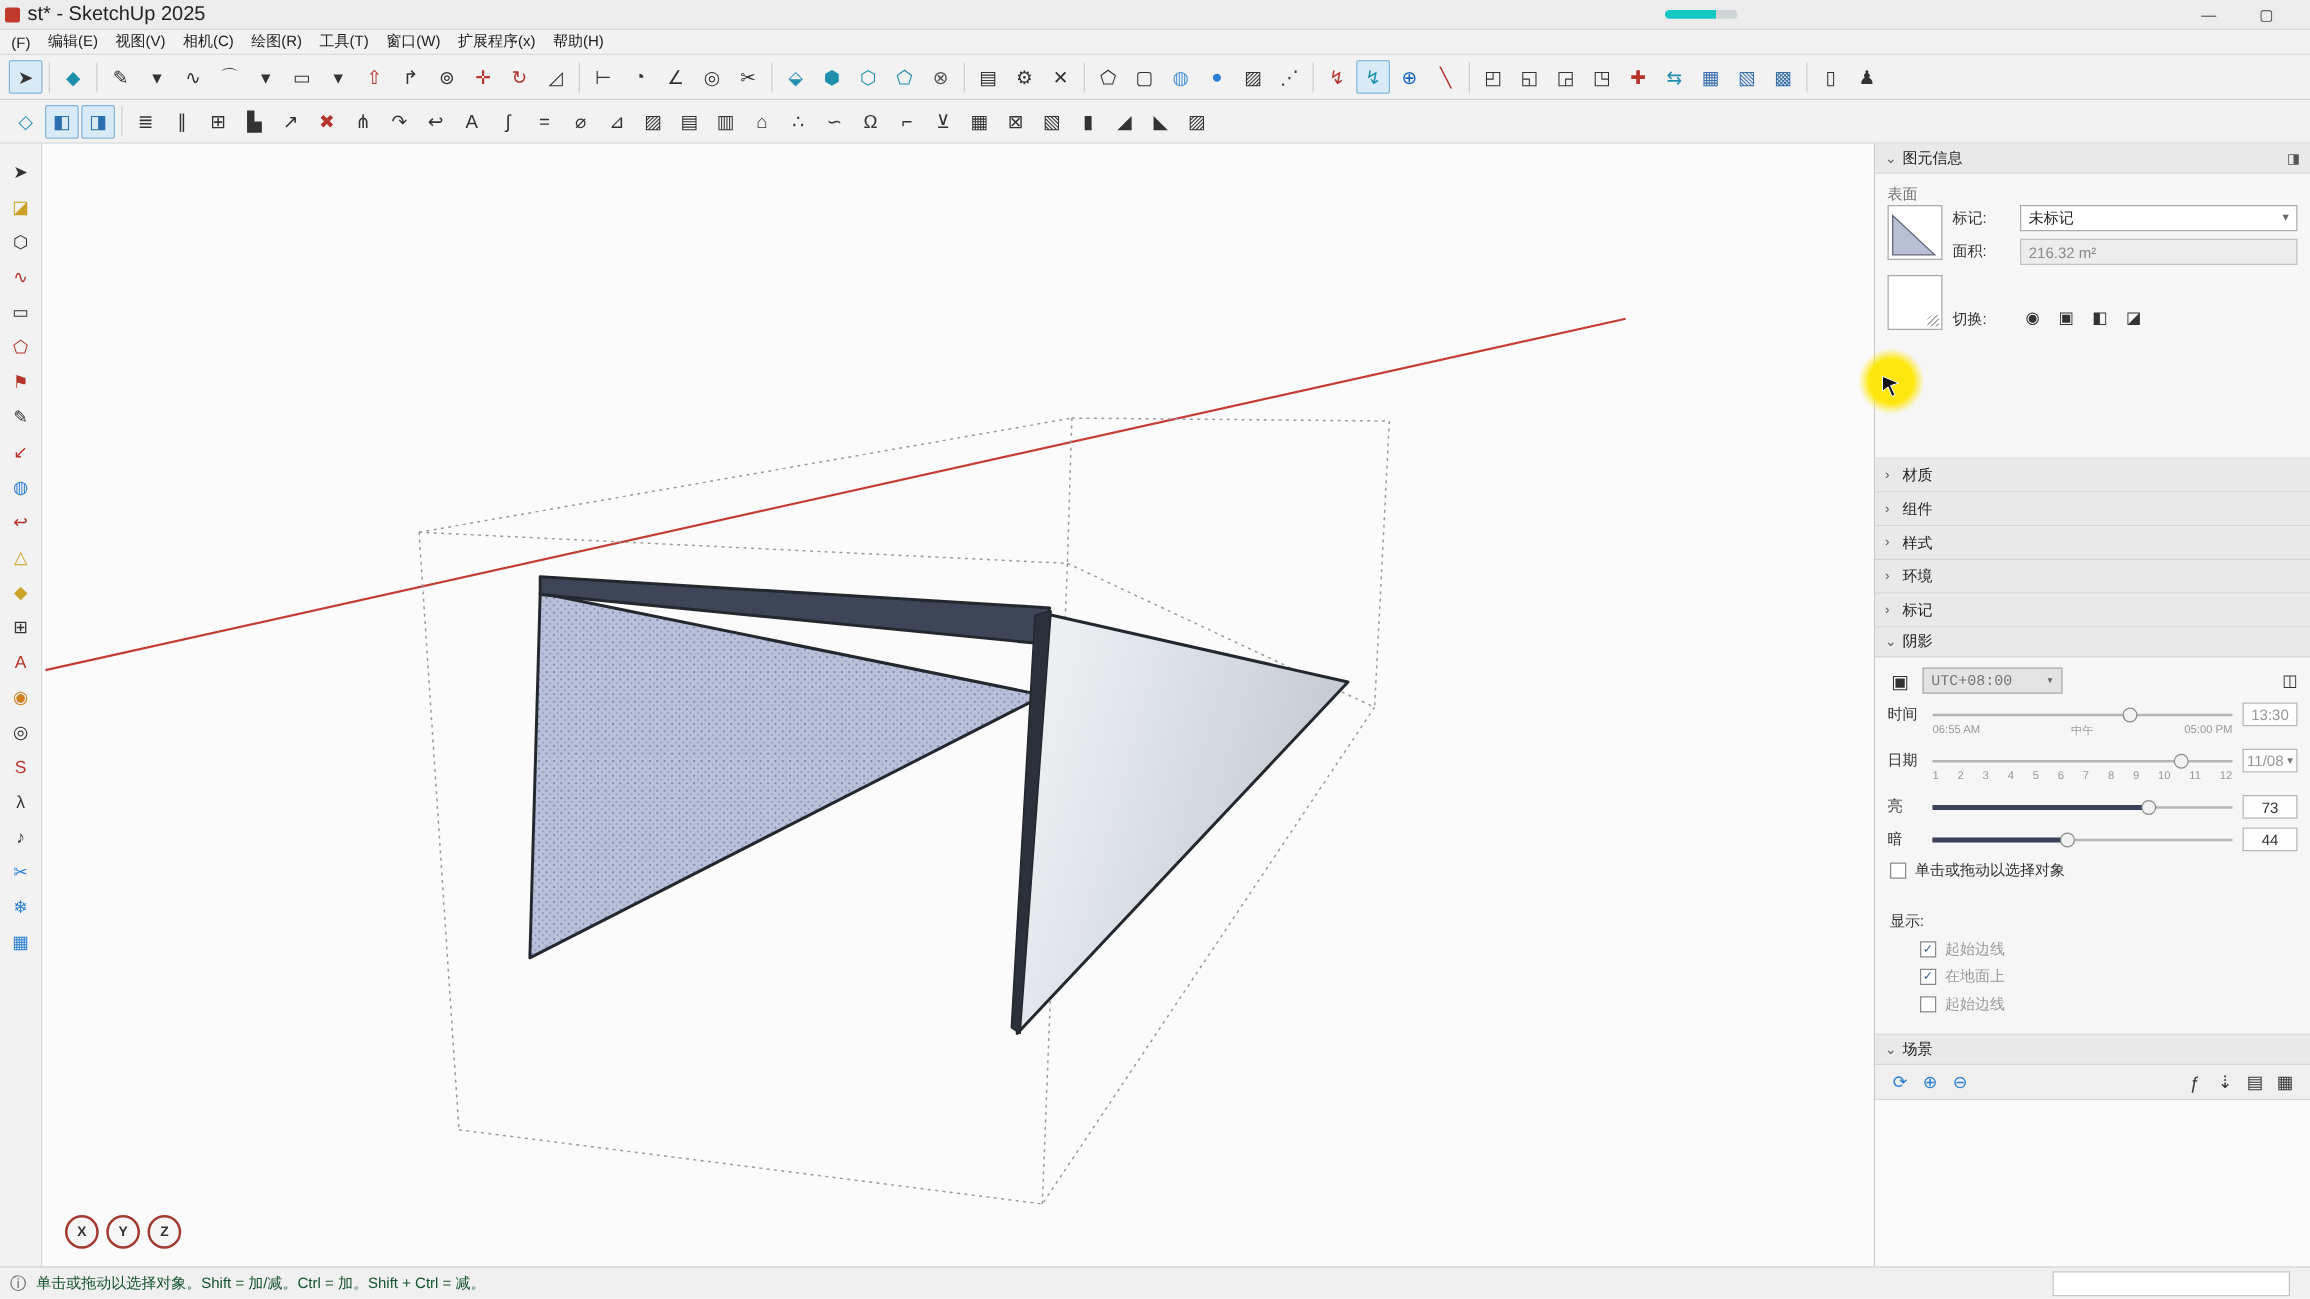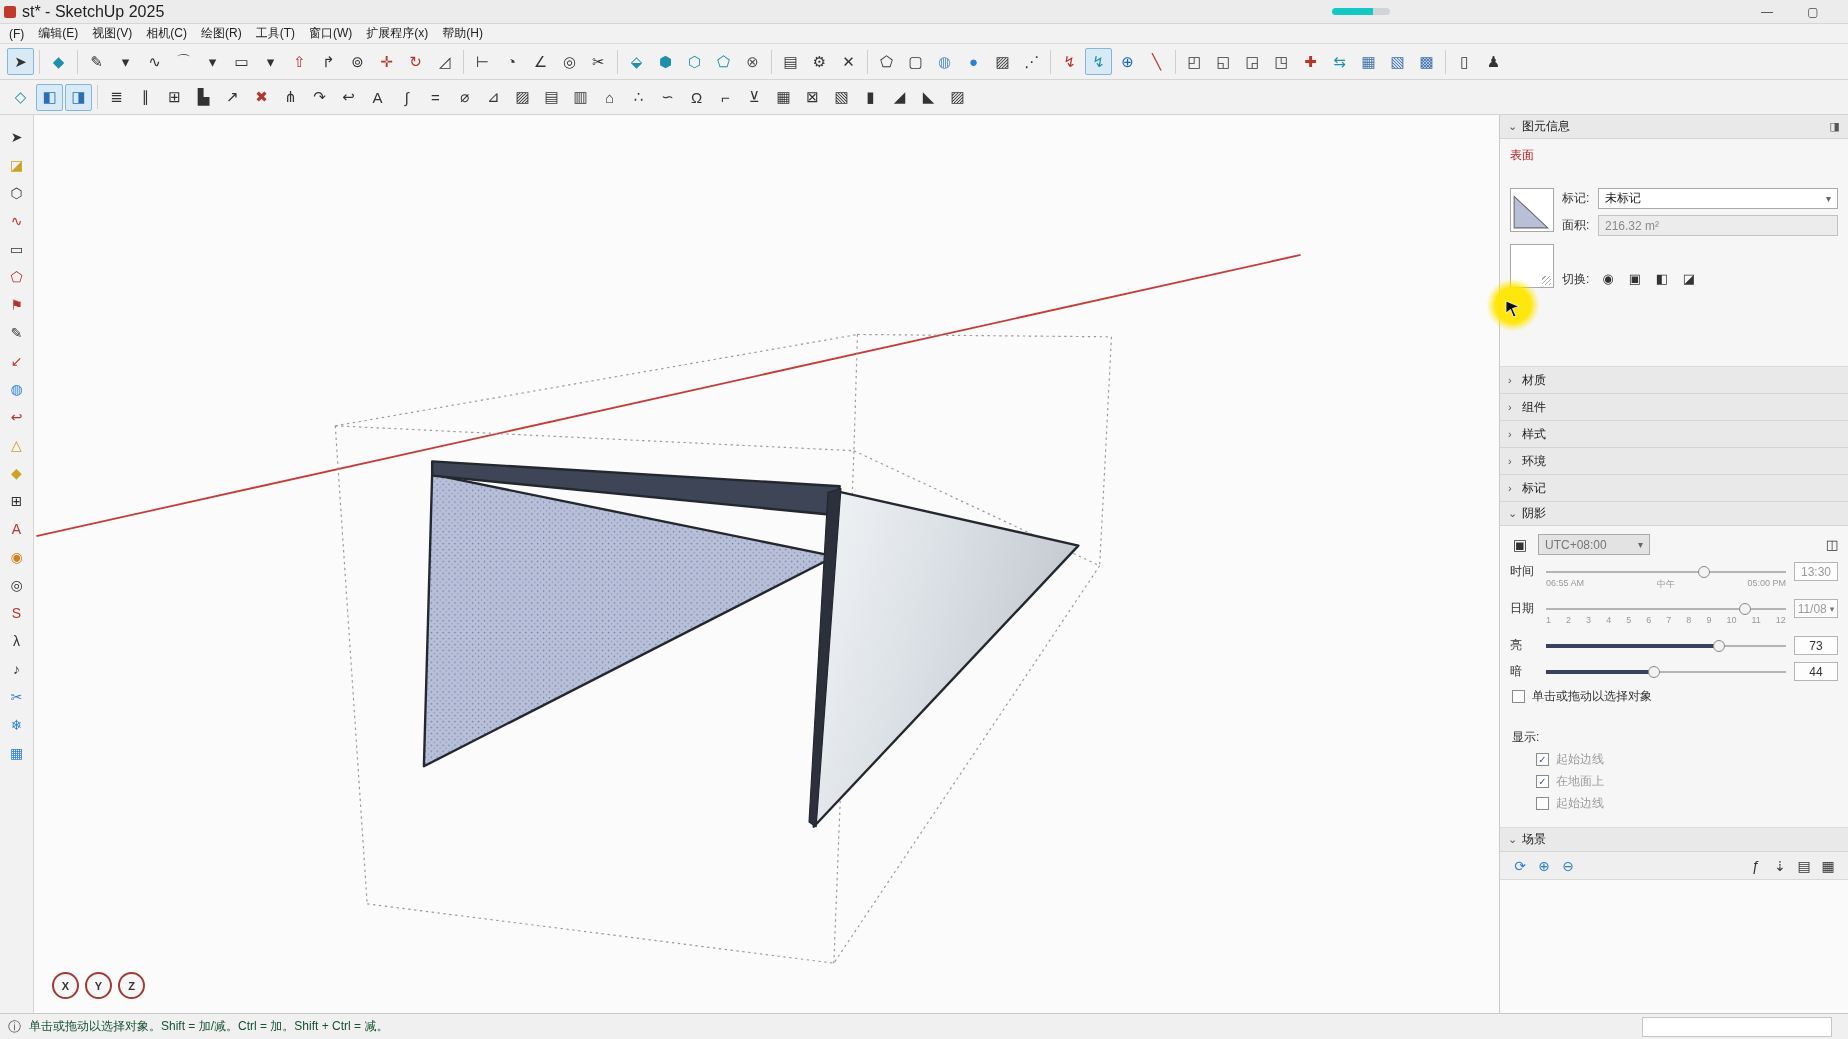--- a/index.html
+++ b/index.html
@@ -37,30 +37,30 @@
     background:radial-gradient(circle,rgba(255,230,0,0.95) 0 46%,rgba(255,230,0,0.35) 60%,rgba(255,230,0,0) 70%);border-radius:50%;}
   #cursorGlow svg{position:absolute;left:18px;top:22px;}
   
   #panel{width:349px;background:#f1f1f1;border-left:1px solid #c9c9c9;display:flex;flex-direction:column;font-size:12px;}
   .panel-title{height:26px;line-height:26px;padding-left:10px;background:#eaeaea;border-bottom:1px solid #d5d5d5;color:#222;}
   .sec-head{height:24px;display:flex;align-items:center;background:#e9e9e9;border-bottom:1px solid #d5d5d5;padding:0 8px;color:#222;cursor:default;}
   .sec-head .chev{width:14px;color:#555;font-size:11px;}
   .sec-head .opt{margin-left:auto;color:#555;font-size:11px;}
   .collapsed-row{height:27px;}
   .ei-body{height:228px;background:#f6f6f6;border-bottom:1px solid #dcdcdc;padding:8px 10px;}
-  .ei-surface{margin-bottom:24px;color:#b91c1c;}
+  .ei-surface{margin-bottom:0;color:#737373;}
   .ei-grid{display:grid;grid-template-columns:52px 1fr;row-gap:8px;}
   .thumb{width:44px;height:44px;background:#fff;border:1px solid #a8a8a8;position:relative;}
   .thumb .corner{position:absolute;right:2px;bottom:2px;width:9px;height:9px;background:repeating-linear-gradient(135deg,transparent 0 2px,#a8a8a8 2px 3px);}
   .ei-rows{display:flex;flex-direction:column;gap:6px;}
-  .frow{display:flex;align-items:center;gap:0;}
+  .frow{display:flex;align-items:center;gap:18px;}
   .flabel{width:36px;color:#333;}
   .select{flex:1;height:21px;background:#fff;border:1px solid #ababab;display:flex;align-items:center;padding:0 6px;color:#222;}
   .select .caret{margin-left:auto;color:#666;font-size:10px;}
-  .select.gray{background:#e3e3e3;color:#777;flex:0 0 112px;}
+  .select.gray{background:#e3e3e3;color:#777;flex:0 0 112px;font-family:Liberation Mono, monospace;}
   .input.disabled{flex:1;height:21px;background:#ececec;border:1px solid #c2c2c2;display:flex;align-items:center;padding:0 6px;color:#8a8a8a;}
   #toggleIcons{display:flex;gap:7px;}
   #toggleIcons .tool{width:20px;height:20px;font-size:13px;margin:0;}
   
   .shadow-body{background:#f6f6f6;border-bottom:1px solid #dcdcdc;padding:8px 10px 10px;}
   .srow{display:flex;align-items:center;margin-bottom:7px;gap:8px;}
   .slabel{width:28px;color:#333;flex:0 0 auto;}
   .strack{flex:1;position:relative;height:14px;}
   .strack .line{position:absolute;left:0;right:0;top:6px;height:2px;background:#b5b5b5;}
   .strack .sfill{position:absolute;left:0;top:5px;height:4px;background:#39415c;}

